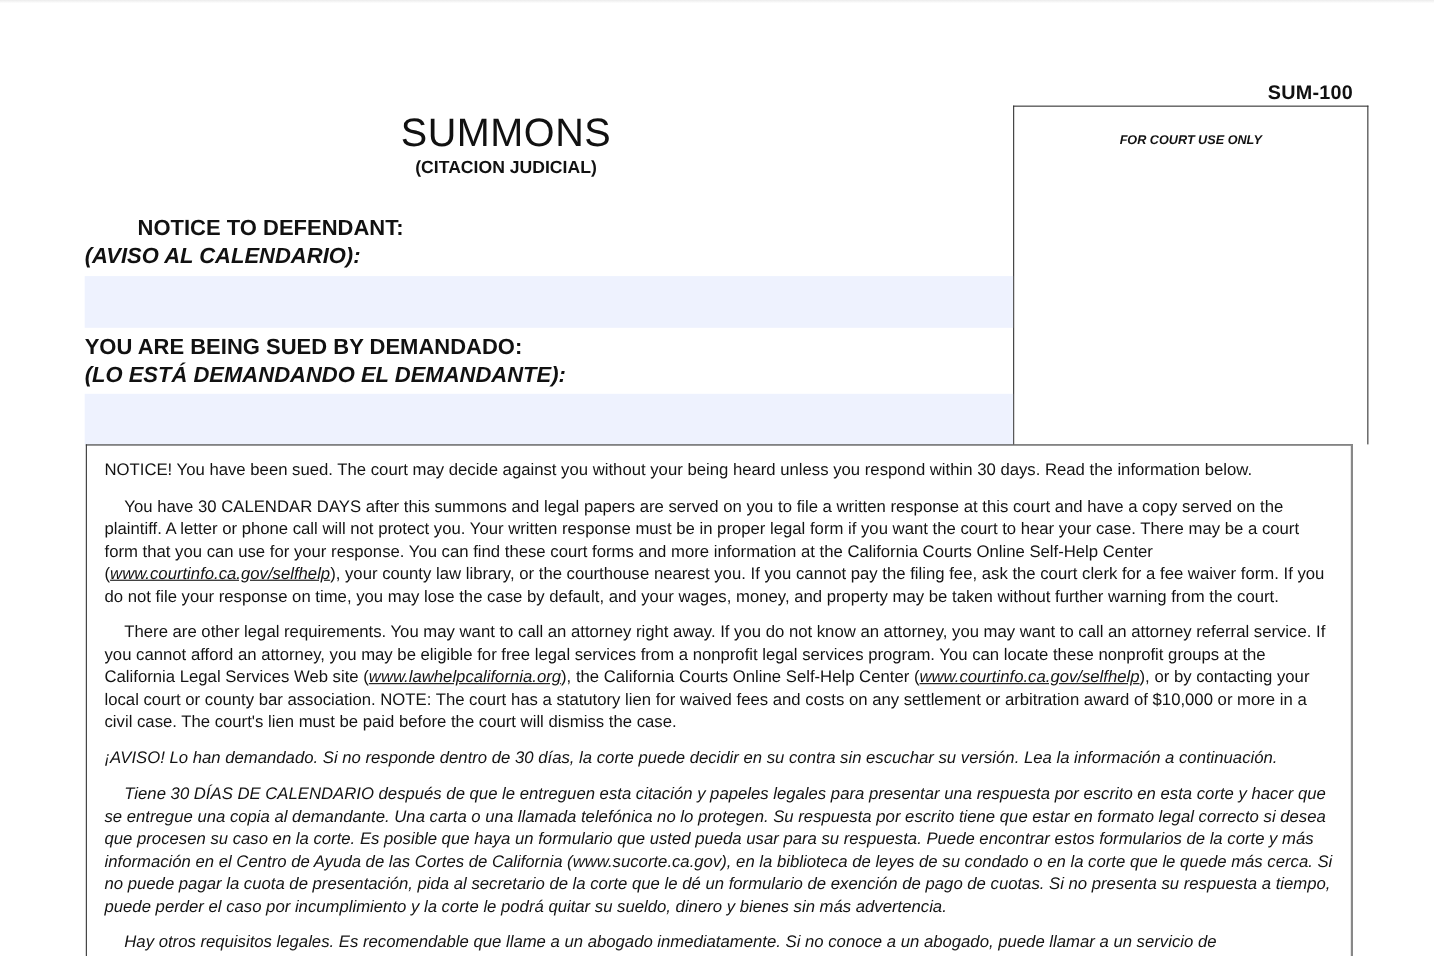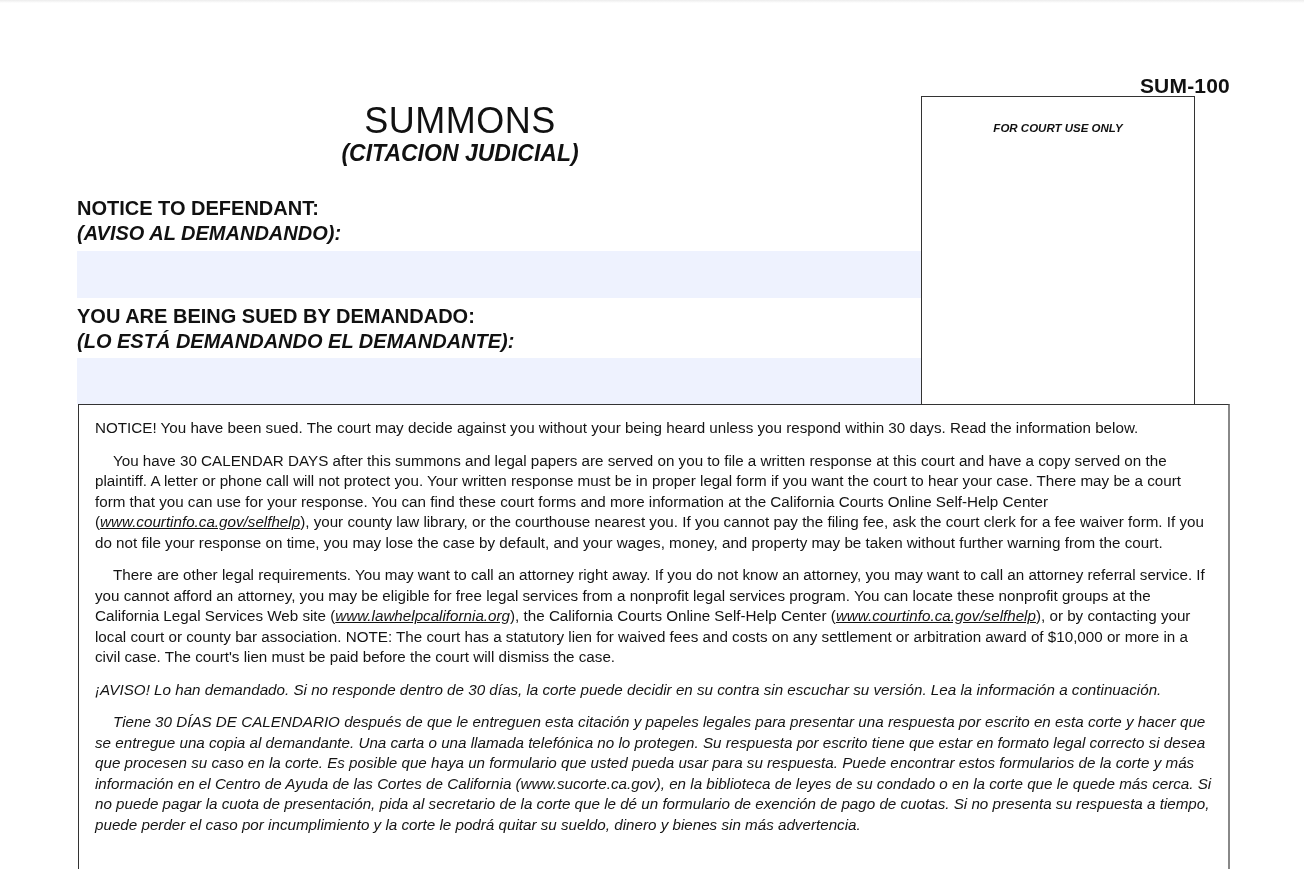--- a/index.html
+++ b/index.html
@@ -16,29 +16,29 @@
       color: #111;
     }
     .topshade {
       position: absolute; left: 0; top: 0; width: 1304px; height: 3px;
       background: linear-gradient(#ececec, #ffffff);
     }
     .form-id {
       position: absolute;
       right: 74px;
       top: 74px;
-      font-size: 21px;
+      font-size: 18px;
       font-weight: bold;
       letter-spacing: 0.2px;
     }
     .court-box {
       position: absolute;
       left: 921px;
       top: 96px;
-      width: 274px;
+      width: 323px;
       height: 308px;
       border: 1px solid #333;
       border-bottom: none;
       box-sizing: border-box;
     }
     .court-box-label {
       position: absolute;
       left: 0; right: 0;
       top: 24px;
       text-align: center;
@@ -54,23 +54,22 @@
       top: 104px;
       text-align: center;
     }
     .title-main {
       font-size: 36px;
       font-weight: normal;
       line-height: 34px;
       letter-spacing: 0.5px;
     }
     .title-sub {
-      font-size: 23px;
+      font-size: 16px;
       font-weight: bold;
-      font-style: italic;
       line-height: 30px;
     }
     .label-en {
       position: absolute;
       left: 77px;
       font-size: 20px;
       font-weight: bold;
       line-height: 24px;
     }
     .label-es {
@@ -125,27 +124,28 @@
   <div class="court-box-label">
     <div>FOR COURT USE ONLY</div>
   </div>
 </div>
 
 <div class="title-block">
   <div class="title-main">SUMMONS</div>
   <div class="title-sub">(CITACION JUDICIAL)</div>
 </div>
 
-<div class="label-en" style="top:196px;">NOTICE TO DEFENDANT:</div>
-<div class="label-es" style="top:221px;">(AVISO AL DEMANDANDO):</div>
+<div class="label-en" style="top:196px;margin-left:48px;">NOTICE TO DEFENDANT:</div>
+<div class="label-es" style="top:221px;">(AVISO AL CALENDARIO):</div>
 <input class="field" type="text" style="top: 251px; height: 47px;" value="">
 
 <div class="label-en" style="top:304px;">YOU ARE BEING SUED BY DEMANDADO:</div>
 <div class="label-es" style="top:329px;">(LO ESTÁ DEMANDANDO EL DEMANDANTE):</div>
 <input class="field" type="text" style="top: 358px; height: 46px;" value="">
 
 <div class="notice-box">
   <p>NOTICE! You have been sued. The court may decide against you without your being heard unless you respond within 30 days. Read the information below.</p>
   <p class="indent"><span>You have 30 CALENDAR DAYS after this summons and legal papers are served on you to file a written response at this court and have a copy served on the plaintiff. A letter or phone call will not protect you. Your written response must be in proper legal form if you want the court to hear your case. There may be a court form that you can use for your response. You can find these court forms and more information at the California Courts Online Self-Help Center (</span><span class="url">www.courtinfo.ca.gov/selfhelp</span><span>), your county law library, or the courthouse nearest you. If you cannot pay the filing fee, ask the court clerk for a fee waiver form. If you do not file your response on time, you may lose the case by default, and your wages, money, and property may be taken without further warning from the court.</span></p>
   <p class="indent"><span>There are other legal requirements. You may want to call an attorney right away. If you do not know an attorney, you may want to call an attorney referral service. If you cannot afford an attorney, you may be eligible for free legal services from a nonprofit legal services program. You can locate these nonprofit groups at the California Legal Services Web site (</span><span class="url">www.lawhelpcalifornia.org</span><span>), the California Courts Online Self-Help Center (</span><span class="url">www.courtinfo.ca.gov/selfhelp</span><span>), or by contacting your local court or county bar association. NOTE: The court has a statutory lien for waived fees and costs on any settlement or arbitration award of $10,000 or more in a civil case. The court's lien must be paid before the court will dismiss the case.</span></p>
   <p class="es">¡AVISO! Lo han demandado. Si no responde dentro de 30 días, la corte puede decidir en su contra sin escuchar su versión. Lea la información a continuación.</p>
   <p class="es indent">Tiene 30 DÍAS DE CALENDARIO después de que le entreguen esta citación y papeles legales para presentar una respuesta por escrito en esta corte y hacer que se entregue una copia al demandante. Una carta o una llamada telefónica no lo protegen. Su respuesta por escrito tiene que estar en formato legal correcto si desea que procesen su caso en la corte. Es posible que haya un formulario que usted pueda usar para su respuesta. Puede encontrar estos formularios de la corte y más información en el Centro de Ayuda de las Cortes de California (www.sucorte.ca.gov), en la biblioteca de leyes de su condado o en la corte que le quede más cerca. Si no puede pagar la cuota de presentación, pida al secretario de la corte que le dé un formulario de exención de pago de cuotas. Si no presenta su respuesta a tiempo, puede perder el caso por incumplimiento y la corte le podrá quitar su sueldo, dinero y bienes sin más advertencia.</p>
+  <p class="es indent">Hay otros requisitos legales. Es recomendable que llame a un abogado inmediatamente. Si no conoce a un abogado, puede llamar a un servicio de</p>
 </div>
 
 </body></html>

